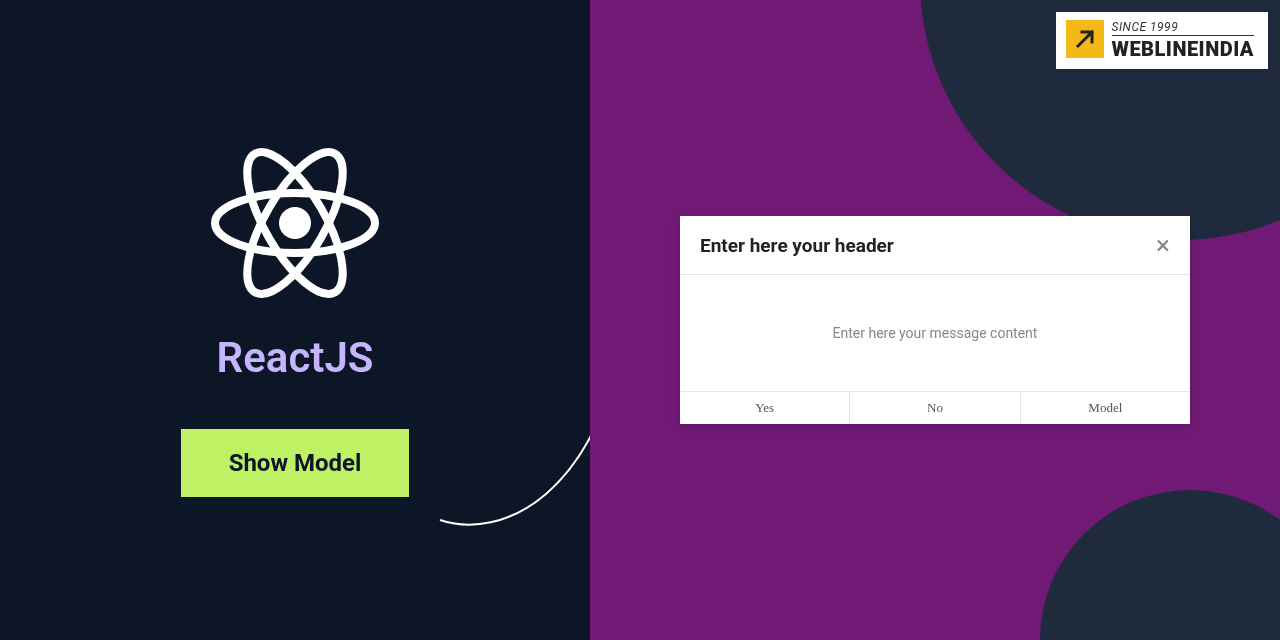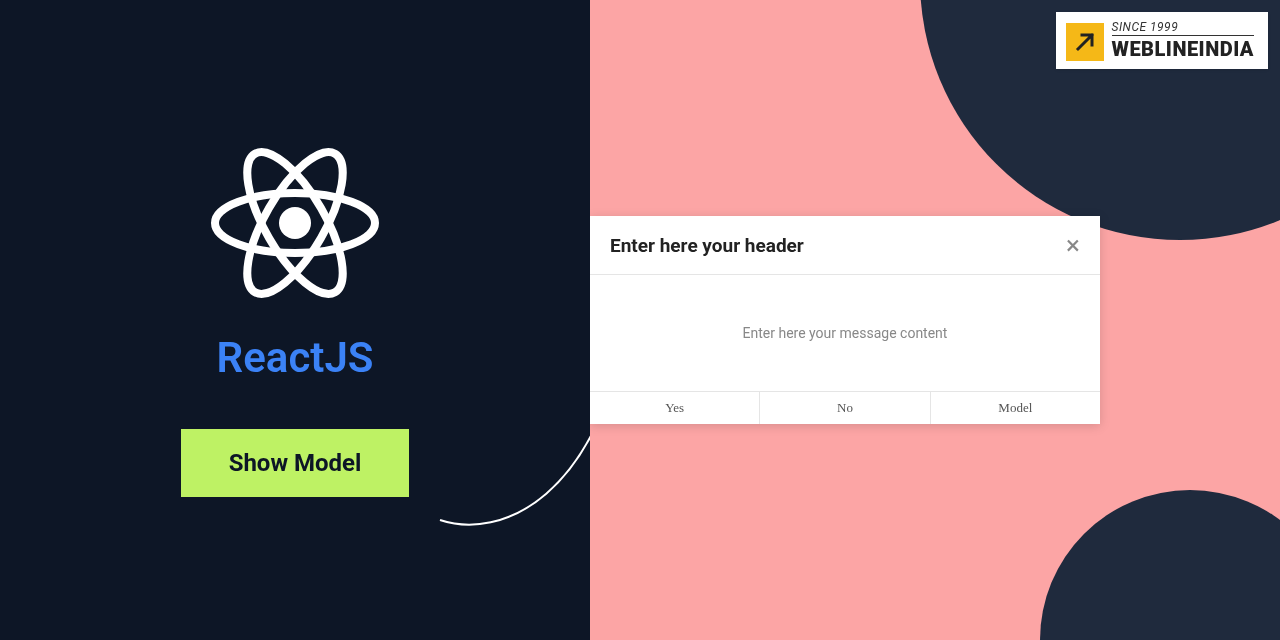--- a/index.html
+++ b/index.html
@@ -30,25 +30,25 @@
       display: flex;
       flex-direction: column;
       align-items: center;
       justify-content: center;
       overflow: hidden;
     }
     
     .right-panel {
       flex: 1;
       height: 100%;
-      background: #fca5a5;
-      position: relative;
-      display: flex;
-      align-items: center;
-      justify-content: flex-start;
+      background: #701a75;
+      position: relative;
+      display: flex;
+      align-items: center;
+      justify-content: center;
       overflow: hidden;
     }
     
     .blob-top {
       position: absolute;
       top: -280px;
       right: -160px;
       width: 520px;
       height: 520px;
       background: #1f2a3d;
@@ -65,21 +65,21 @@
       border-radius: 50%;
     }
     
     .react-icon {
       width: 180px;
       height: 160px;
       margin-bottom: 30px;
     }
     
     .title {
-      color: #3b82f6;
+      color: #c4b5fd;
       font-size: 42px;
       font-weight: 600;
       line-height: 1.2;
       margin-bottom: 45px;
     }
     
     .show-model-btn {
       background: #bef264;
       color: #0d1626;
       border: none;
@@ -156,21 +156,21 @@
     .dialog-btn:last-child {
       border-right: none;
     }
     
     .brand-badge {
       position: absolute;
       top: 12px;
       right: 12px;
       background: #ffffff;
       display: flex;
-      align-items: flex-end;
+      align-items: flex-start;
       padding: 8px 14px 8px 10px;
       z-index: 10;
       box-shadow: 0 1px 3px rgba(0,0,0,0.1);
     }
     
     .brand-icon {
       width: 38px;
       height: 38px;
       background: #f5b817;
       display: flex;

